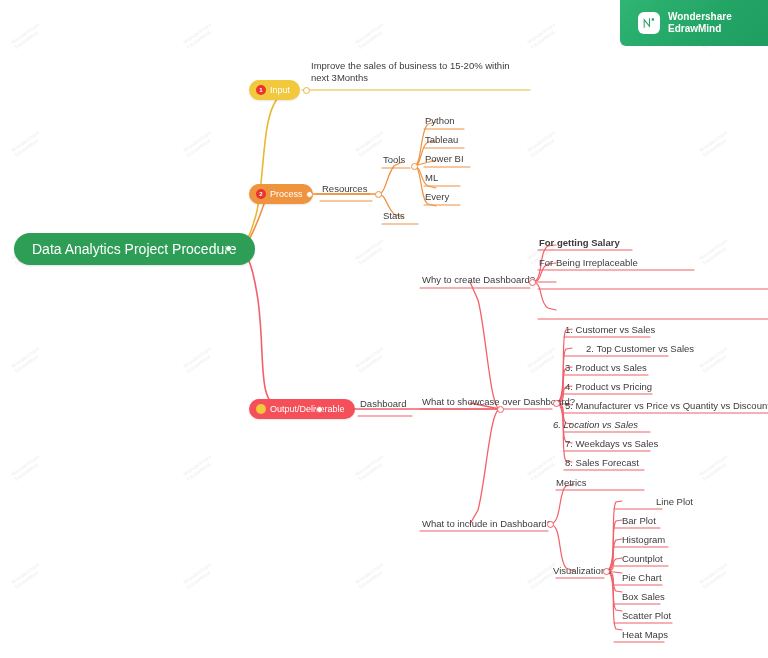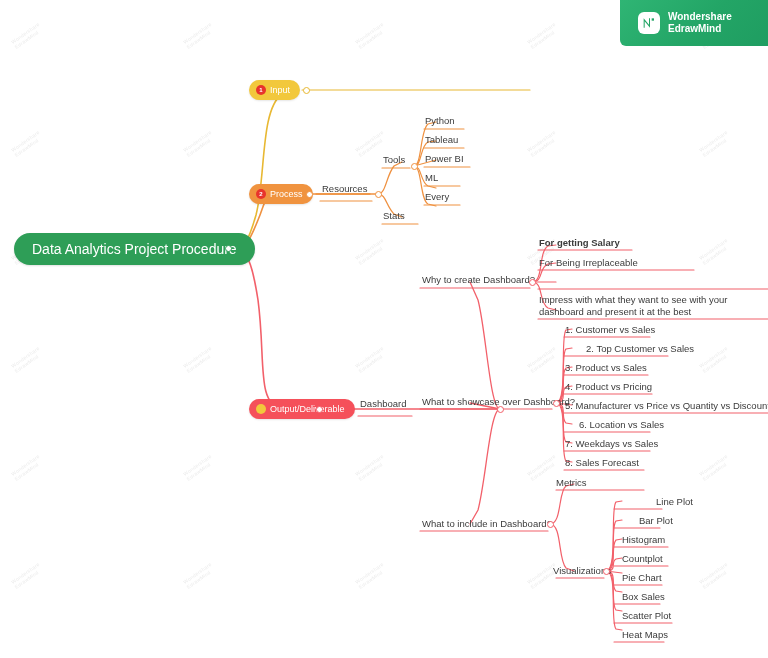--- a/index.html
+++ b/index.html
@@ -215,20 +215,21 @@
   <div class="node root">
     <span>Data Analytics Project Procedure</span>
   </div>
   <div class="handle h-green" style="left:225px;top:245px;"></div>
 
   <div class="node pill pill-input">
     <span class="dot">1</span>
     <span>Input</span>
   </div>
   <div class="handle h-yellow" style="left:303px;top:87px;"></div>
+  <div class="lbl wrap" style="left:311px;top:60px;width:200px;">Improve the sales of business to 15-20% within next 3Months</div>
 
   <div class="node pill pill-process">
     <span class="dot">2</span>
     <span>Process</span>
   </div>
   <div class="handle h-orange" style="left:306px;top:191px;"></div>
   <div class="lbl" style="left:322px;top:183px;">Resources</div>
   <div class="handle h-orange" style="left:375px;top:191px;"></div>
   <div class="lbl" style="left:383px;top:154px;">Tools</div>
   <div class="handle h-orange" style="left:411px;top:163px;"></div>
@@ -245,41 +246,40 @@
     <span>Output/Deliverable</span>
   </div>
   <div class="handle h-red" style="left:316px;top:406px;"></div>
   <div class="lbl" style="left:360px;top:398px;">Dashboard</div>
   <div class="handle h-red" style="left:497px;top:406px;"></div>
 
   <div class="lbl" style="left:422px;top:274px;">Why to create Dashboard?</div>
   <div class="handle h-red" style="left:529px;top:279px;"></div>
   <div class="lbl" style="left:539px;top:237px;font-weight:bold;">For getting Salary</div>
   <div class="lbl" style="left:539px;top:257px;">For Being Irreplaceable</div>
-  <div class="lbl wrap" style="left:539px;top:294px;width:230px;">Impress with what they want to see with your dashboard and present it at the best</div>
 
   <div class="lbl" style="left:422px;top:396px;">What to showcase over Dashboard?</div>
   <div class="handle h-red" style="left:553px;top:400px;"></div>
   <div class="lbl" style="left:565px;top:324px;">1. Customer vs Sales</div>
   <div class="lbl" style="left:586px;top:343px;">2. Top Customer vs Sales</div>
   <div class="lbl" style="left:565px;top:362px;">3. Product vs Sales</div>
   <div class="lbl" style="left:565px;top:381px;">4. Product vs Pricing</div>
   <div class="lbl" style="left:565px;top:400px;">5. Manufacturer vs Price vs Quantity vs Discount</div>
-  <div class="lbl" style="left:579px;top:419px;">6. Location vs Sales</div>
+  <div class="lbl" style="left:553px;top:419px;font-style:italic;">6. Location vs Sales</div>
   <div class="lbl" style="left:565px;top:438px;">7. Weekdays vs Sales</div>
   <div class="lbl" style="left:565px;top:457px;">8. Sales Forecast</div>
 
   <div class="lbl" style="left:422px;top:518px;">What to include in Dashboard?</div>
   <div class="handle h-red" style="left:547px;top:521px;"></div>
   <div class="lbl" style="left:556px;top:477px;">Metrics</div>
   <div class="lbl" style="left:553px;top:565px;">Visualizations</div>
   <div class="handle h-red" style="left:603px;top:568px;"></div>
 
   <div class="lbl" style="left:656px;top:496px;">Line Plot</div>
-  <div class="lbl" style="left:622px;top:515px;margin-left:17px;">Bar Plot</div>
+  <div class="lbl" style="left:622px;top:515px;">Bar Plot</div>
   <div class="lbl" style="left:622px;top:534px;">Histogram</div>
   <div class="lbl" style="left:622px;top:553px;">Countplot</div>
   <div class="lbl" style="left:622px;top:572px;">Pie Chart</div>
   <div class="lbl" style="left:622px;top:591px;">Box Sales</div>
   <div class="lbl" style="left:622px;top:610px;">Scatter Plot</div>
   <div class="lbl" style="left:622px;top:629px;">Heat Maps</div>
 
   <div id="brand">
     <span class="mark">
       <svg width="16" height="16" viewBox="0 0 24 24" aria-hidden="true">

